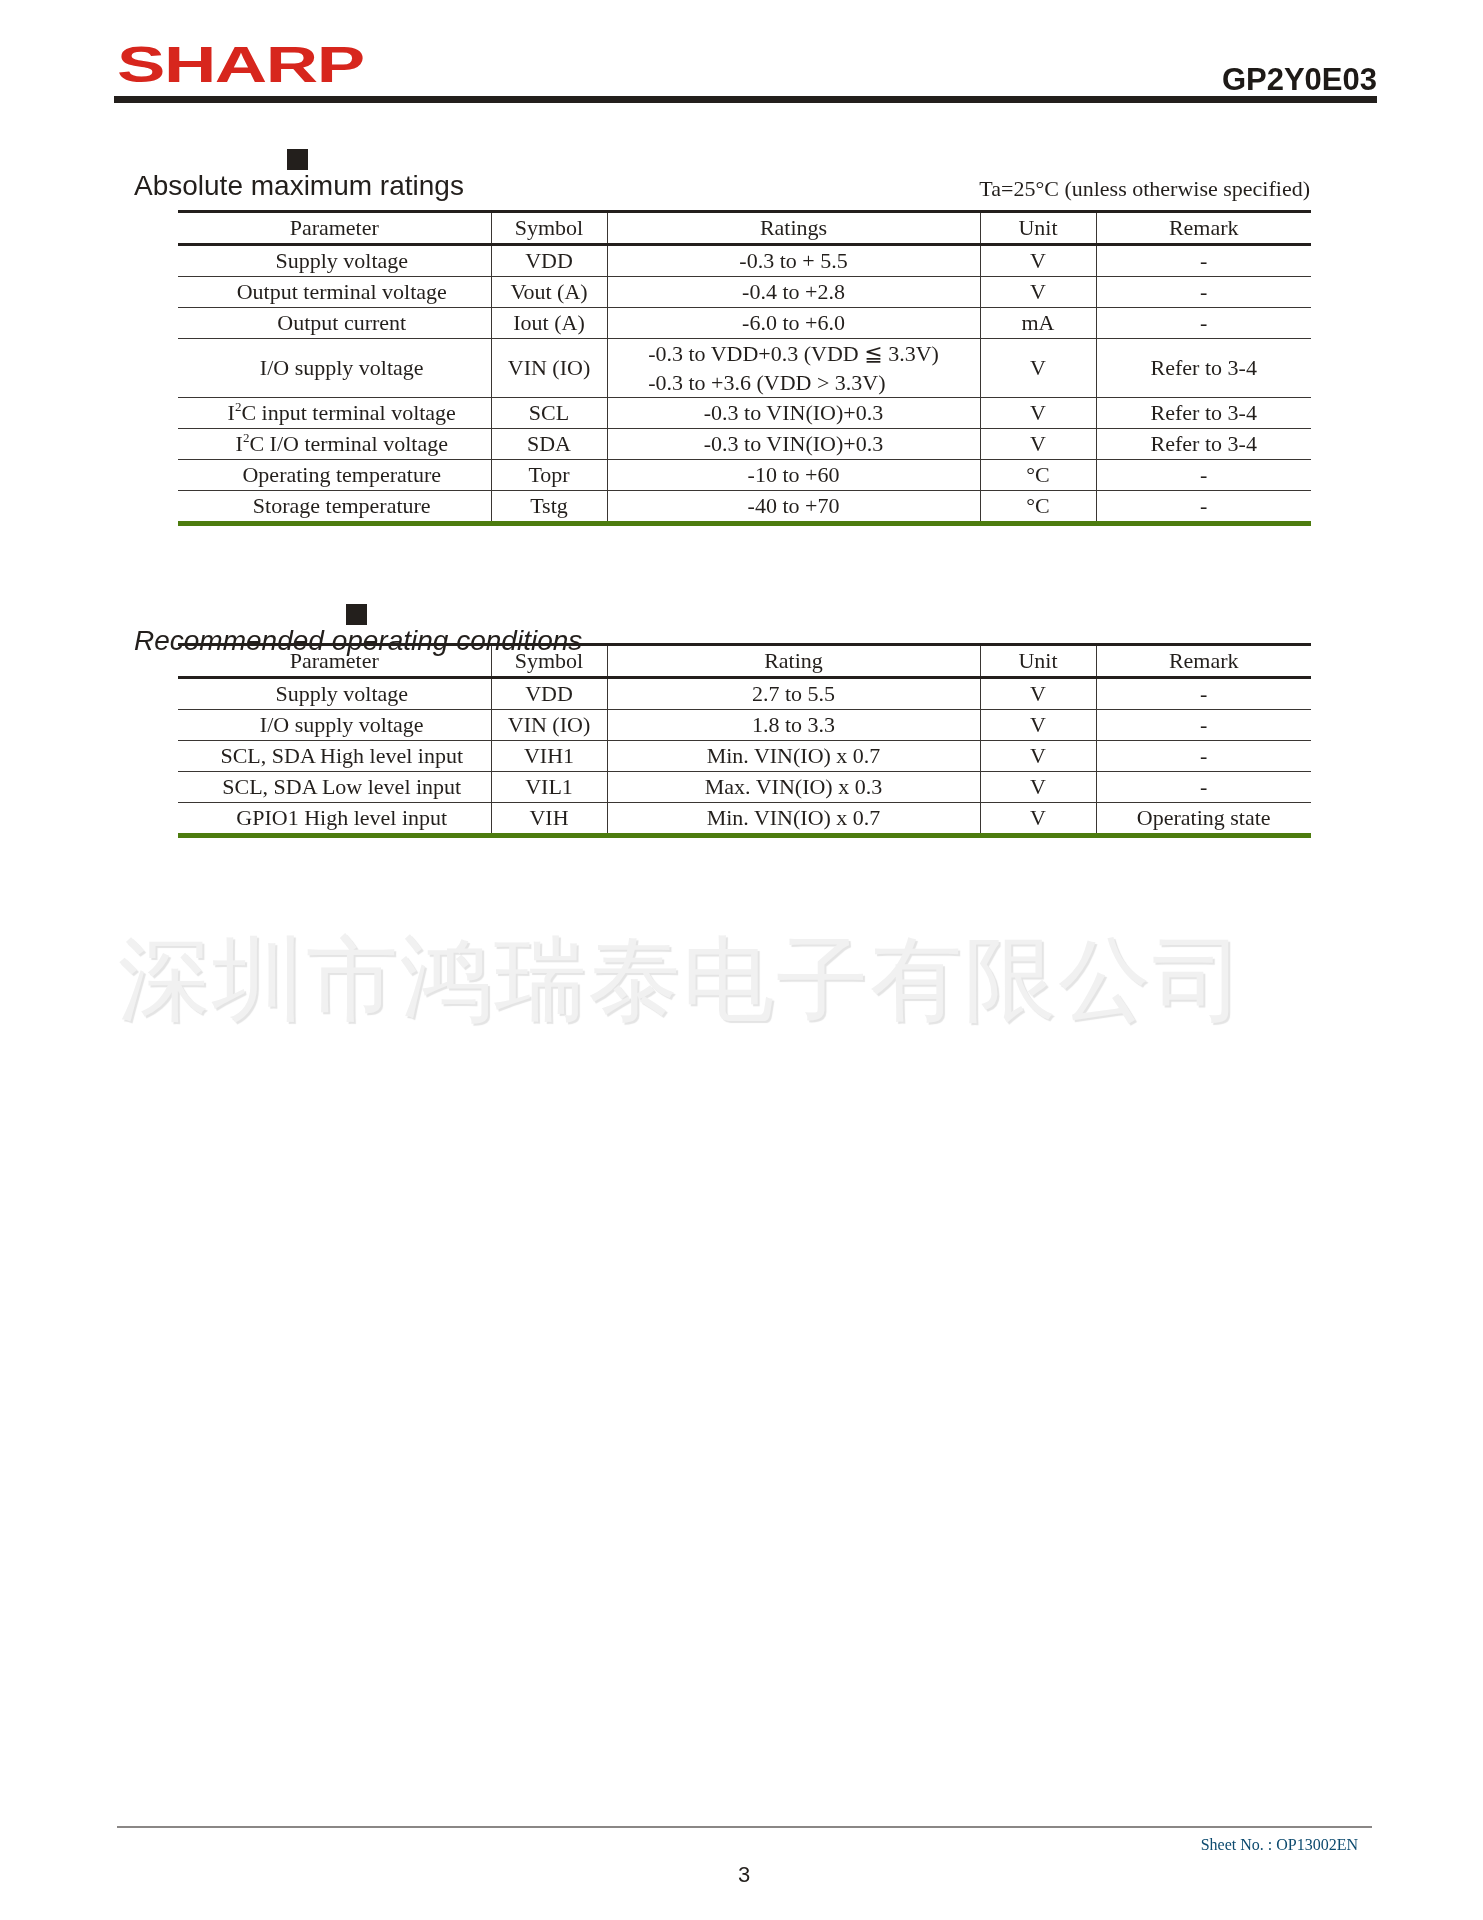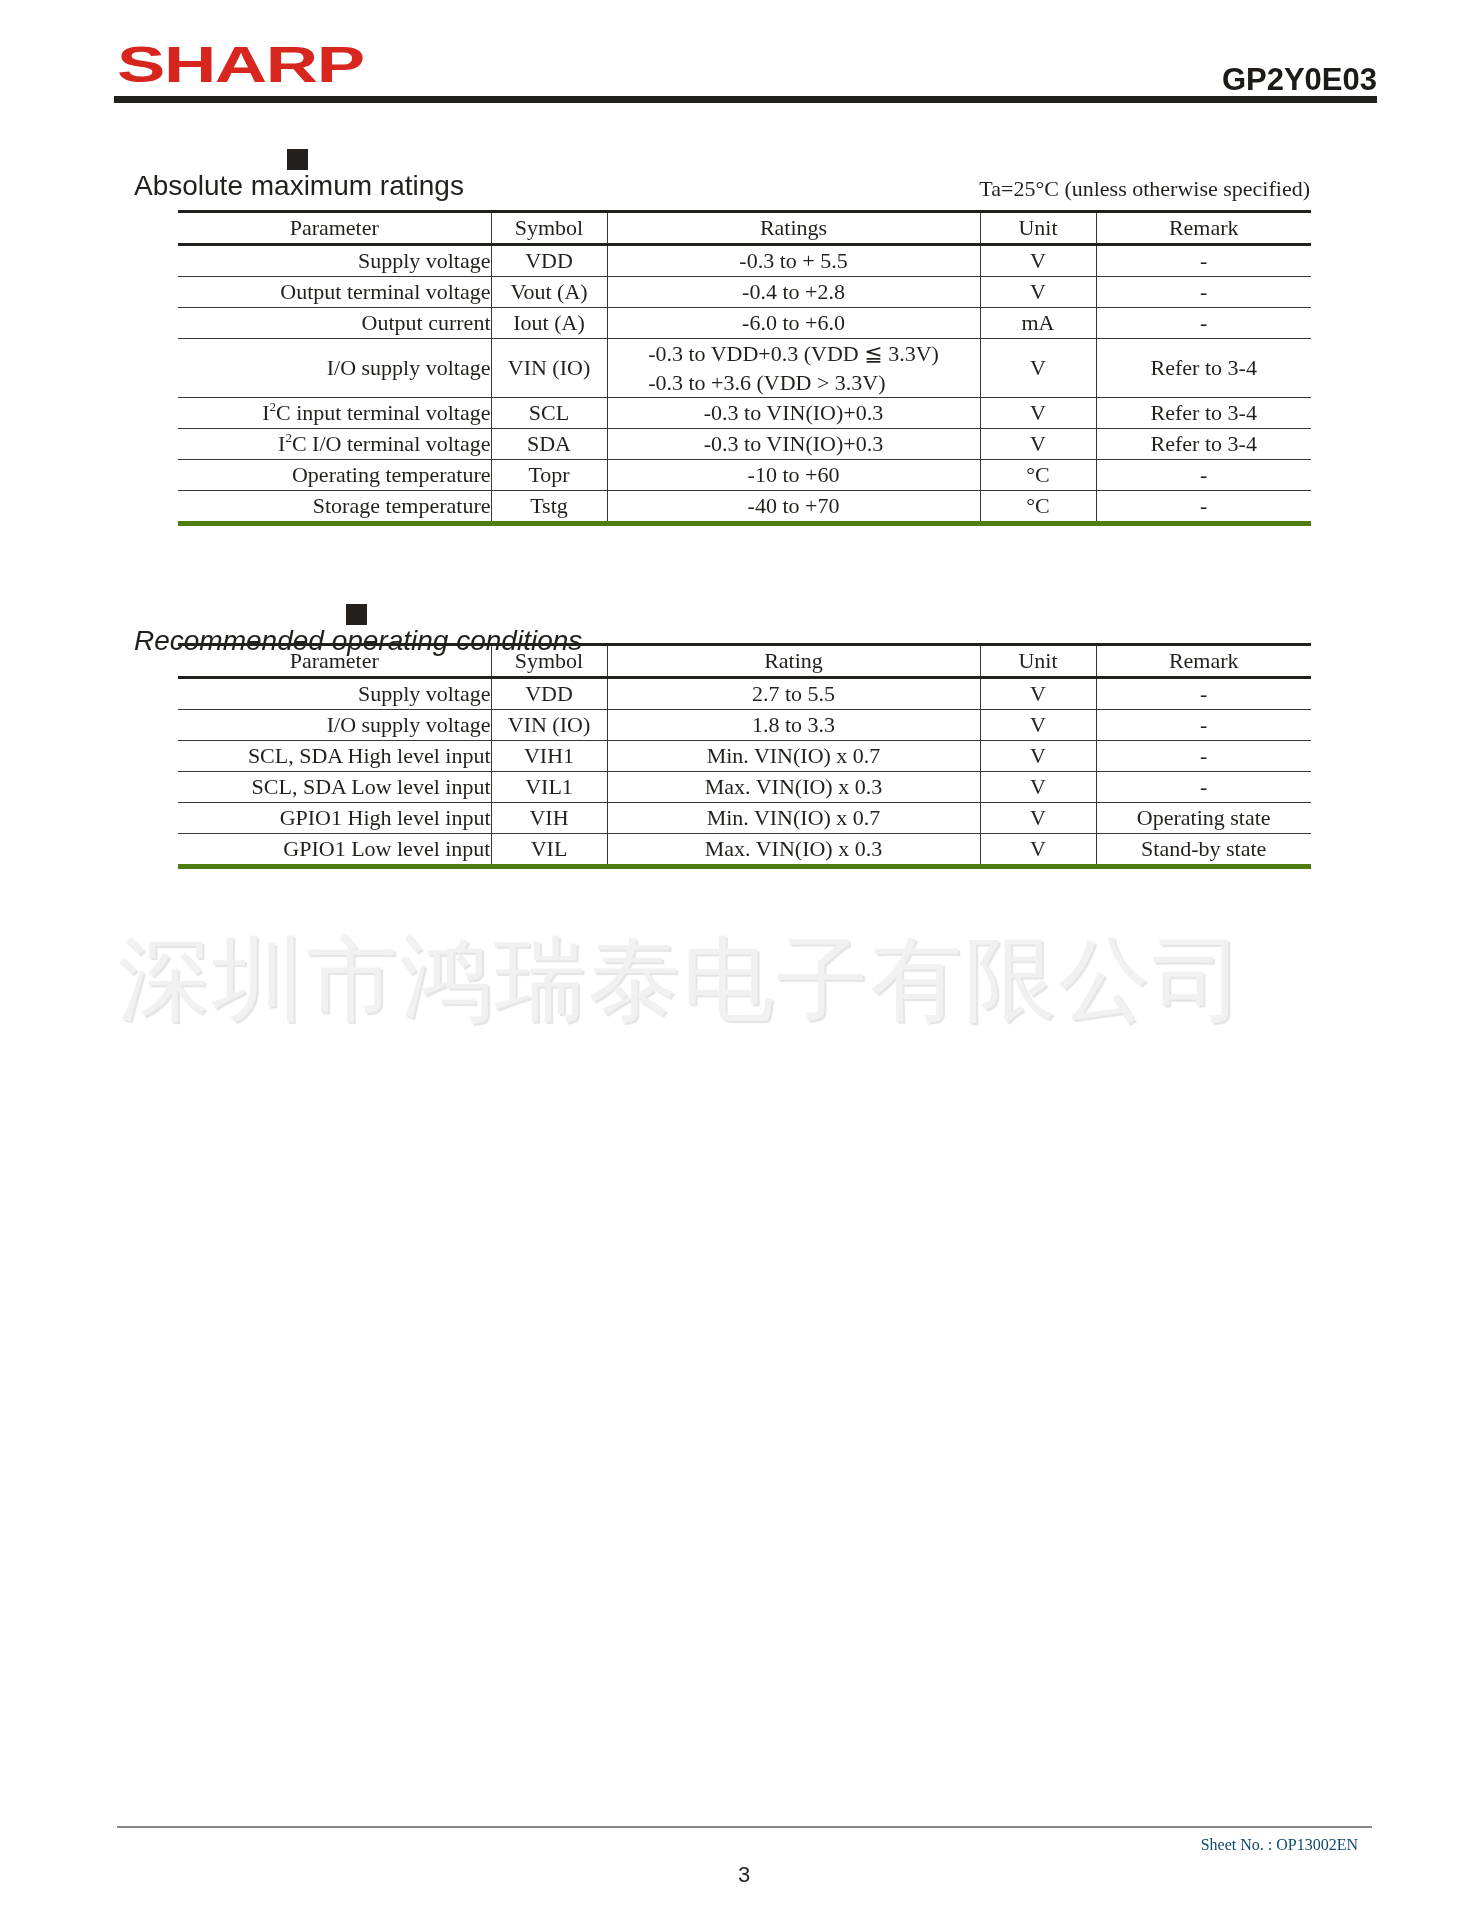--- a/index.html
+++ b/index.html
@@ -6,21 +6,21 @@
   body { width:1483px; height:1920px; position:relative; overflow:hidden; font-family:"Liberation Serif", serif; color:#231f1c; }
   .abs { position:absolute; }
   .logo { left:117px; top:40px; font-family:"Liberation Sans", sans-serif; font-weight:bold; font-size:50px; letter-spacing:-1px; color:#d7261d; transform:scaleX(1.45); transform-origin:left top; line-height:50px; }
   .model { right:106px; top:66px; font-family:"Liberation Sans", sans-serif; font-weight:bold; font-size:31px; color:#1e1a17; line-height:28px; }
   .hrule { left:114px; top:96px; width:1263px; height:7px; background:#231f1c; }
   .sec-title { font-family:"Liberation Sans", sans-serif; font-size:28px; line-height:32px; color:#231f1c; display:flex; align-items:center;flex-direction:column; }
   .sec-title .sq { display:inline-block; width:21px; height:21px; background:#231f1c; margin-right:3px; }
   .cond { right:173px; top:176px; font-size:22px; line-height:26px; }
   table.spec { position:absolute; left:178px; width:1133px; border-collapse:collapse; font-size:22px; }
   table.spec td, table.spec th { font-weight:normal; padding:0; height:30px; line-height:28px; border-left:1.5px solid #3a3633; border-right:1.5px solid #3a3633; border-bottom:1.5px solid #3a3633; text-align:center; vertical-align:middle; }
-  table.spec tr td:first-child, table.spec tr th:first-child { border-left:none; text-align:right; padding-left:15px; }
+  table.spec tr td:first-child, table.spec tr th:first-child { border-left:none; text-align:center; padding-left:15px; }
   table.spec tr td:last-child, table.spec tr th:last-child { border-right:none; }
   table.spec thead th { text-align:center !important; padding-left:0 !important; border-top:3px solid #231f1c; border-bottom:3px solid #231f1c; }
   table.spec tbody tr:last-child td { border-bottom:5px solid #4d7c0f; }
   .col-param { width:313px; } .col-sym { width:116px; } .col-rat { width:373px; } .col-unit { width:116px; } .col-rem { width:215px; }
   .tall td { height:58px; }
   .rat2 { text-align:left; display:inline-block; line-height:29px; }
   .watermark { left:118px; top:930px; width:1250px; font-family:"DejaVu Sans", sans-serif; font-size:92px; color:#f1f1f1; letter-spacing:2px; text-shadow:2px 2px 1px #e4e4e4; white-space:nowrap; line-height:100px; }
   .frule { left:117px; top:1826px; width:1255px; height:2px; background:#8a8786; }
   .sheet { right:125px; top:1835px; font-size:16px; line-height:20px; color:#0c4a6e; }
   .page { left:738px; top:1862px; font-family:"Liberation Sans", sans-serif; font-size:22px; line-height:26px; color:#231f1c; }
@@ -172,27 +172,20 @@
       <td>V</td>
       <td>-</td>
     </tr>
     <tr>
       <td>GPIO1 High level input</td>
       <td>VIH</td>
       <td>Min. VIN(IO) x 0.7</td>
       <td>V</td>
       <td>Operating state</td>
     </tr>
-    <tr>
-      <td>GPIO1 Low level input</td>
-      <td>VIL</td>
-      <td>Max. VIN(IO) x 0.3</td>
-      <td>V</td>
-      <td>Stand-by state</td>
-    </tr>
   </tbody>
 </table>
 
 <div class="abs watermark">深圳市鸿瑞泰电子有限公司</div>
 
 <div class="abs frule"></div>
 <div class="abs sheet">Sheet No. : OP13002EN</div>
 <div class="abs page">3</div>
 
 </body></html>

